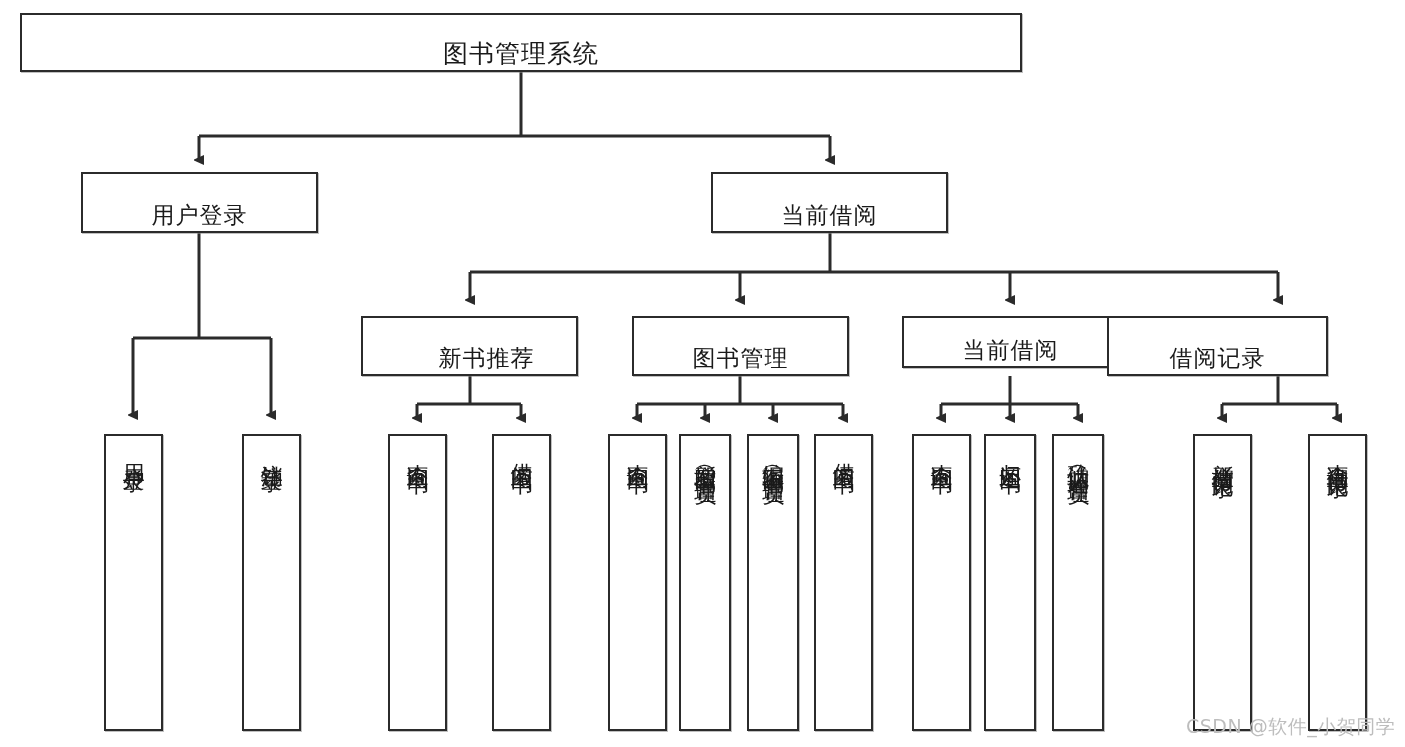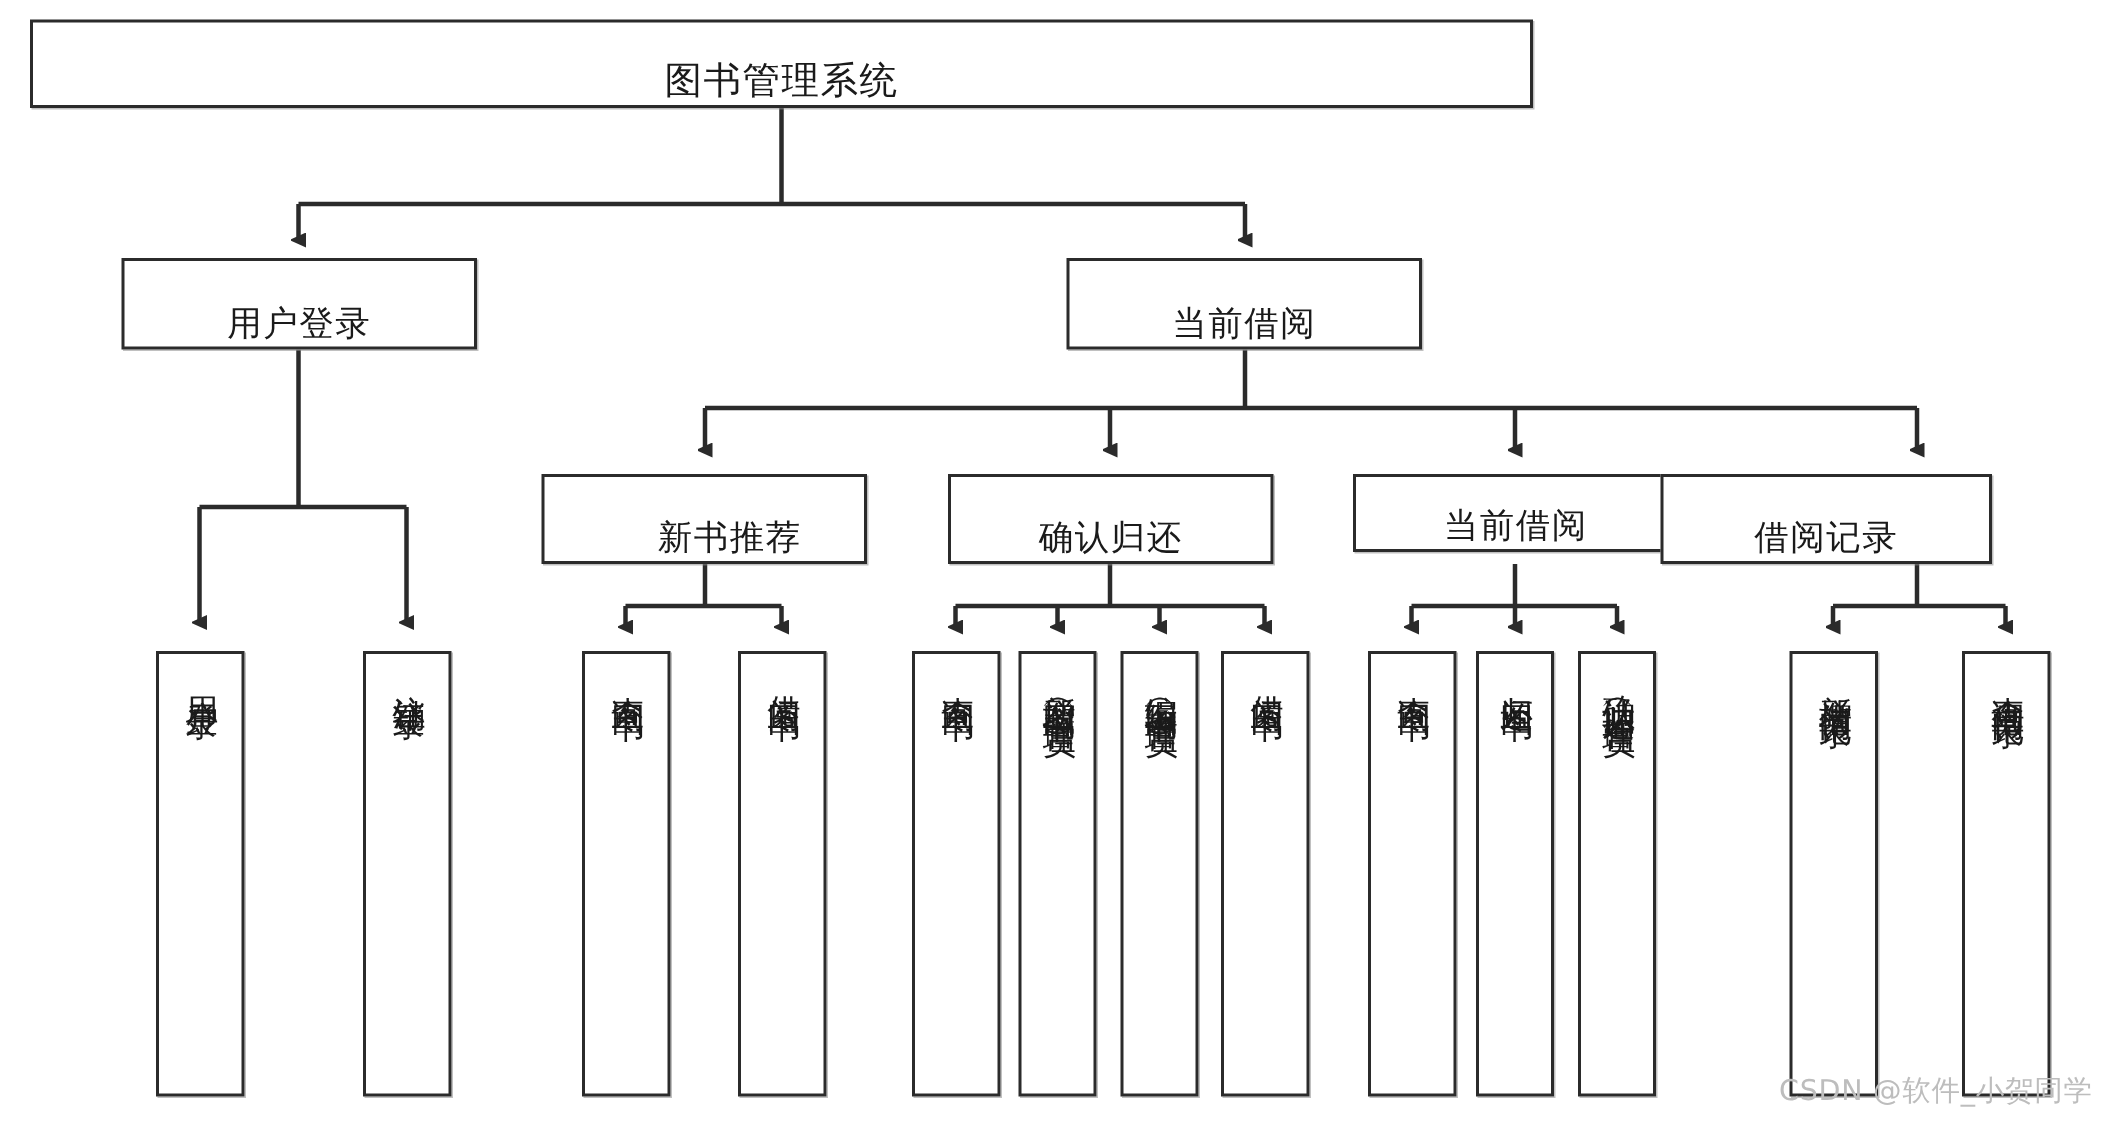--- a/index.html
+++ b/index.html
@@ -135,21 +135,21 @@
 
   <div class="node branch" style="left:711px; top:172px; width:237px; height:61px;">
     <span class="node-label">当前借阅</span>
   </div>
 
   <div class="node branch" style="left:361px; top:316px; width:217px; height:60px;padding-left:34px;">
     <span class="node-label">新书推荐</span>
   </div>
 
   <div class="node branch" style="left:632px; top:316px; width:217px; height:60px;">
-    <span class="node-label">确认归还</span>
+    <span class="node-label">图书管理</span>
   </div>
 
   <div class="node branch" style="left:902px; top:316px; width:217px; height:52px;">
     <span class="node-label">当前借阅</span>
   </div>
 
   <div class="node branch" style="left:1107px; top:316px; width:221px; height:60px;">
     <span class="node-label">借阅记录</span>
   </div>
 

